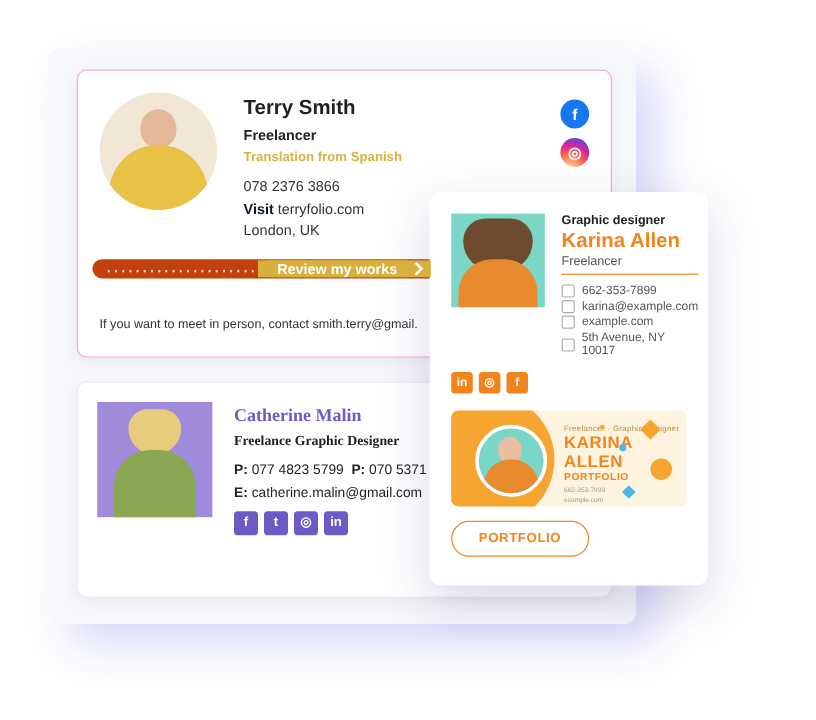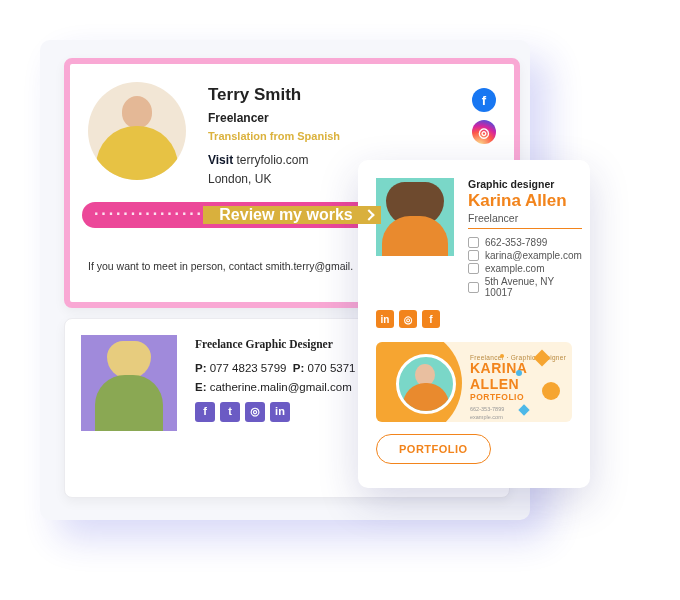--- a/index.html
+++ b/index.html
@@ -11,21 +11,21 @@
     background:#2b2fd6;opacity:.18;filter:blur(18px);border-radius:12px;
   }
   .back-panel{
     position:absolute;left:40px;top:40px;width:490px;height:480px;
     background:#f6f7fb;border-radius:10px;
   }
 
   
   .card1{
     position:absolute;left:64px;top:58px;width:444px;height:238px;
-    background:#fff;border:6px solid #f9a8d4;border-radius:8px;
+    background:#fff;border:1px solid #f9a8d4;border-radius:8px;
     box-shadow:0 4px 12px rgba(0,0,0,.05);
   }
   .c1-top{display:flex;padding:18px 18px 10px 18px;}
   .c1-photo{
     width:98px;height:98px;border-radius:50%;background:#f2e6d5;
     position:relative;overflow:hidden;flex:0 0 auto;margin-right:22px;
   }
   .c1-photo::before{ 
     content:"";position:absolute;left:34px;top:14px;width:30px;height:32px;
     background:#e4b896;border-radius:50% 50% 45% 45%;
@@ -37,23 +37,23 @@
   .c1-body{flex:1;font-size:12px;line-height:1.55;color:#333;}
   .c1-name{font-size:17px;font-weight:700;color:#222;margin:0 0 1px 0;}
   .c1-role{font-size:12px;font-weight:700;color:#222;}
   .c1-tag{font-size:11px;font-weight:700;color:#dbb23d;margin-bottom:6px;}
   .c1-visit{color:#0f172a;font-weight:600;}
   .c1-social{position:absolute;right:18px;top:24px;display:flex;flex-direction:column;gap:8px;}
   .soc{width:24px;height:24px;border-radius:50%;display:flex;align-items:center;justify-content:center;color:#fff;font-size:13px;font-weight:700;}
   .soc.fb{background:#1877f2;}
   .soc.ig{background:radial-gradient(circle at 30% 110%,#fdf497 0%,#fd5949 45%,#d6249f 65%,#285aeb 95%);}
   .c1-band{
-    margin:4px 12px 0 12px;height:26px;border-radius:13px;
-    background:#ec4899;display:flex;align-items:center;justify-content:center;
-    color:#fff;font-size:16px;font-weight:600;position:relative;overflow:hidden;
+    margin:4px 12px 0 12px;height:16px;border-radius:13px;
+    background:#c2410c;display:flex;align-items:center;justify-content:center;
+    color:#fff;font-size:12px;font-weight:600;position:relative;overflow:hidden;
   }
   .c1-band::before,.c1-band::after{
     content:"···································";position:absolute;color:#fff;opacity:.85;letter-spacing:2px;top:3px;font-weight:700;
   }
   .c1-band::before{left:12px;}
   .c1-band::after{right:12px;}
   .c1-band span{background:#d9b03d;padding:0 8px;position:relative;z-index:1;display:flex;align-items:center;gap:4px;}
   .c1-foot{padding:10px 18px 0 18px;font-size:10.5px;color:#333;margin-top:22px;}
 
   
@@ -141,20 +141,21 @@
   <div class="back-shadow"></div>
   <div class="back-panel"></div>
 
   <div class="card1">
     <div class="c1-top">
       <div class="c1-photo"></div>
       <div class="c1-body">
         <div class="c1-name">Terry Smith</div>
         <div class="c1-role">Freelancer</div>
         <div class="c1-tag">Translation from Spanish</div>
+        <div>078 2376 3866</div>
         <div>
           <span class="c1-visit">Visit</span>
           <span>terryfolio.com</span>
         </div>
         <div>London, UK</div>
       </div>
       <div class="c1-social">
         <div class="soc fb">f</div>
         <div class="soc ig">◎</div>
       </div>
@@ -167,20 +168,21 @@
     </div>
     <div class="c1-foot">If you want to meet in person, contact smith.terry@gmail.</div>
   </div>
 
   <div class="card2">
     <div class="c2-top">
       <div class="c2-photo">
         <div class="c2-hair"></div>
       </div>
       <div class="c2-body">
+        <div class="c2-name">Catherine Malin</div>
         <div class="c2-role">Freelance Graphic Designer</div>
         <div>
           <span class="c2-label">P:</span>
           <span>077 4823 5799</span>&nbsp;
           <span class="c2-label">P:</span>
           <span>070 5371 9609</span>
         </div>
         <div>
           <span class="c2-label">E:</span>
           <span>catherine.malin@gmail.com</span>&nbsp;

